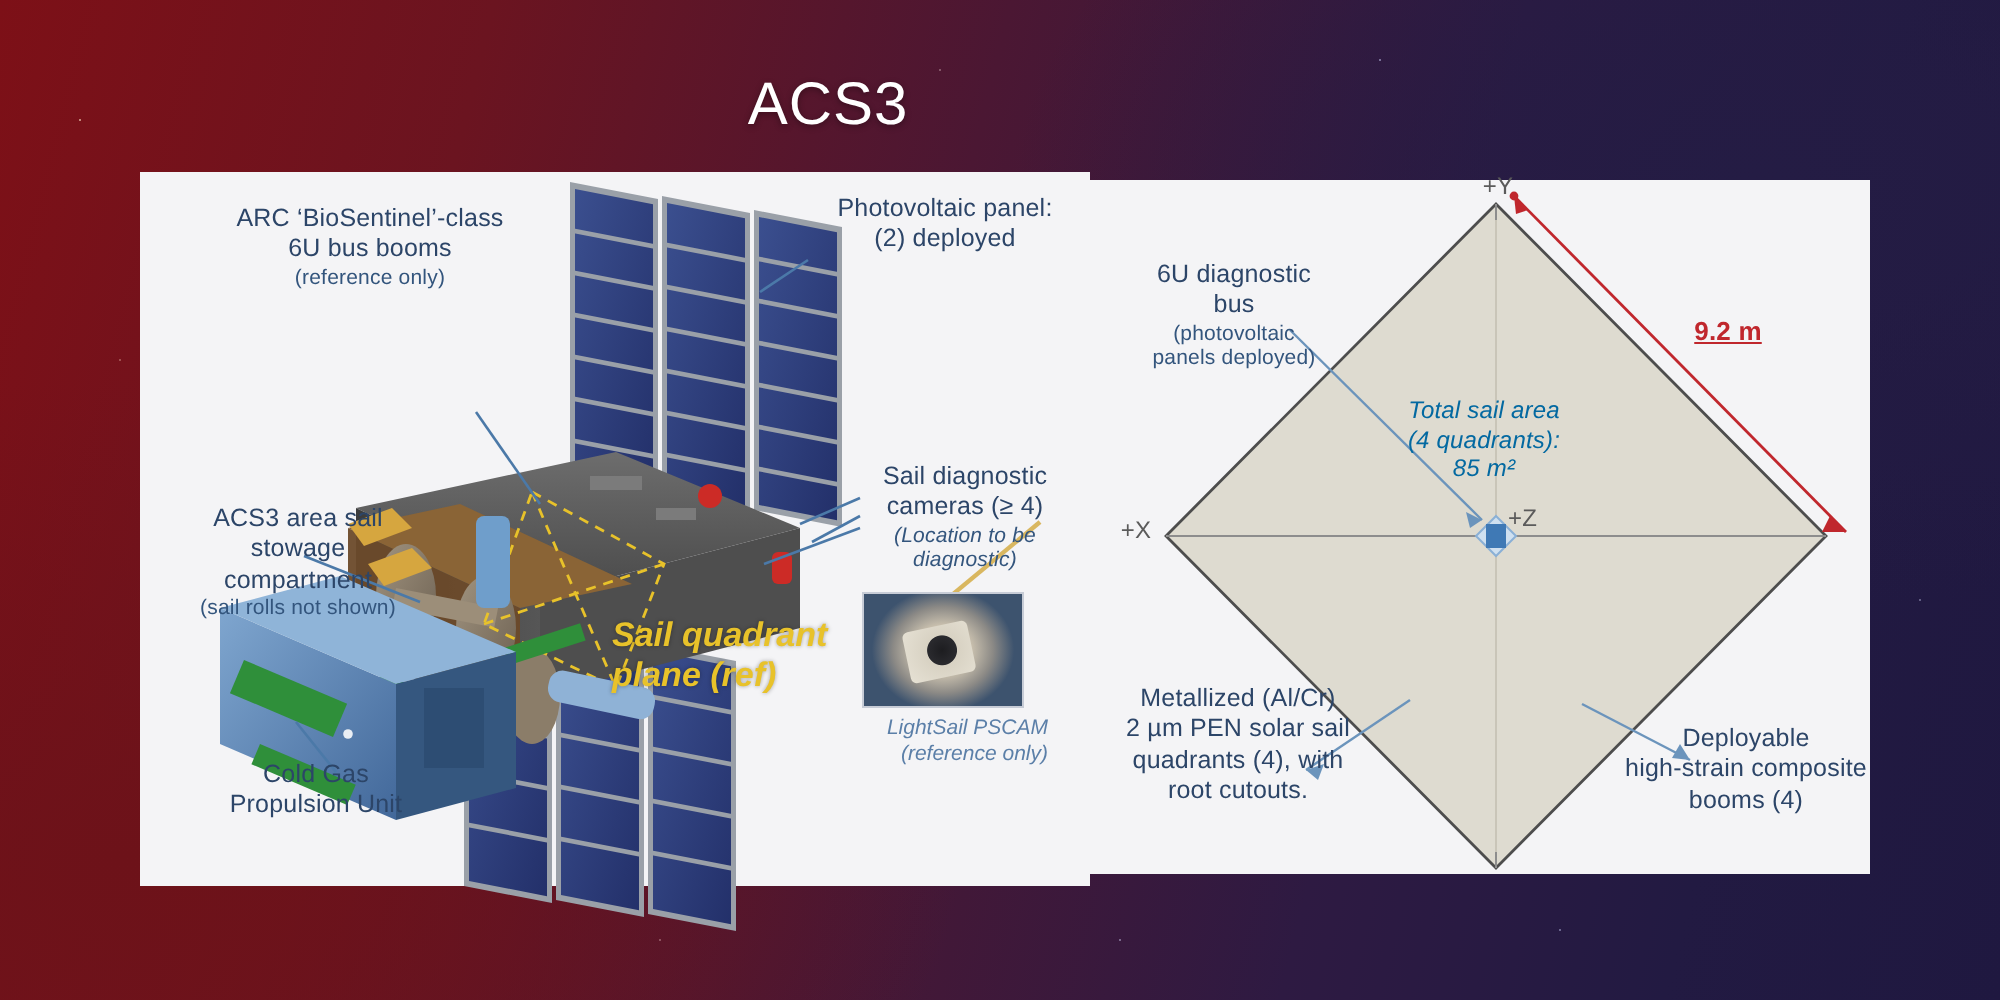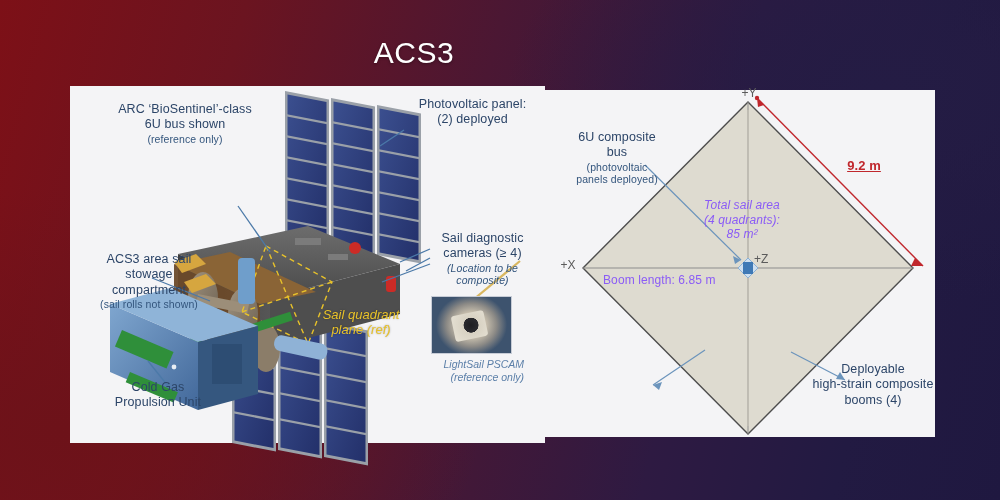--- a/index.html
+++ b/index.html
@@ -58,31 +58,30 @@
     line-height: 1.22;
     text-align: center;
     letter-spacing: .1px;
   }
   .lbl .sub {
     display: block;
     font-size: 10.5px;
     color: #33557d;
   }
   .lbl.ital { font-style: italic; }
-  .grey  { color: #8b5cf6; }
+  .grey  { color: #0369a1; }
   .red   { color: #c0272d; font-weight: bold; font-size: 13px; text-decoration: underline; }
   .axis  { color: #5b5b5b; font-size: 12px; }
   .yellowtxt {
     position: absolute;
     color: #e8c22a;
     font-style: italic;
-    font-weight: normal;
-    font-size: 13px;
+    font-weight: bold;
+    font-size: 17px;
     line-height: 1.15;
-    text-align: center;
     text-shadow: 0 0 2px rgba(0,0,0,.35);
   }
   svg { position: absolute; inset: 0; overflow: visible; }
   .ln { stroke: #4b79a8; stroke-width: 1.3; fill: none; }
   .ln2 { stroke: #6b94bc; stroke-width: 1.2; fill: none; }
   .sunray { stroke: #d9b760; stroke-width: 2.2; fill: none; }
   .dimred { stroke: #c0272d; stroke-width: 1.4; fill: none; }
   .sailedge { stroke: #4d4d4d; stroke-width: 1.4; fill: #dedbd0; }
   .axisline { stroke: #8d8d8d; stroke-width: 1; fill: none; }
   .dashy { stroke: #e8c22a; stroke-width: 1.4; stroke-dasharray: 5 4; fill: none; }
@@ -290,21 +289,21 @@
             <line x1="20.5" y1="20.5" x2="24.5" y2="24.5"></line>
             <line x1="24.5" y1="5.5" x2="20.5" y2="9.5"></line>
             <line x1="9.5" y1="20.5" x2="5.5" y2="24.5"></line>
           </g>
         </g>
       </svg>
     </div>
 
     <div class="lbl" style="left:20px; top:16px; width:190px;">
       <span>ARC ‘BioSentinel’-class</span><br>
-      <span>6U bus shown</span>
+      <span>6U bus booms</span>
       <span class="sub">(reference only)</span>
     </div>
 
 
     <div class="lbl" style="left:4px; top:166px; width:150px;">
       <span>ACS3 area sail</span><br>
       <span>stowage</span><br>
       <span>compartment</span>
       <span class="sub">(sail rolls not shown)</span>
     </div>
@@ -315,21 +314,21 @@
     </div>
 
     <div class="lbl" style="left:330px; top:11px; width:145px;">
       <span>Photovoltaic panel:</span><br>
       <span>(2) deployed</span>
     </div>
 
     <div class="lbl" style="left:350px; top:145px; width:125px;">
       <span>Sail diagnostic</span><br>
       <span>cameras (≥ 4)</span>
-      <span class="sub ital" style="font-style:italic;">(Location to be composite)</span>
+      <span class="sub ital" style="font-style:italic;">(Location to be diagnostic)</span>
     </div>
 
     <div class="yellowtxt" style="left:236px; top:222px; width:110px;">
       <span>Sail quadrant</span><br>
       <span>plane (ref)</span>
     </div>
   </div>
 
   <div id="pscam"></div>
   <div class="cap" style="left:424px; top:358px; width:100px;text-align:right;">
@@ -375,29 +374,34 @@
     <div class="lbl axis" style="left:209px; top:162px; width:30px; text-align:left;">+Z</div>
 
     <div class="lbl red" style="left:284px; top:68px; width:70px;">9.2 m</div>
 
     <div class="lbl ital grey" style="left:122px; top:108px; width:150px; font-size:12px;">
       <span>Total sail area</span><br>
       <span>(4 quadrants):</span><br>
       <span>85 m²</span>
     </div>
 
-    <div class="lbl grey" style="left:58px; top:183px; width:180px; font-size:12px; text-align:left;">Boom length:  6.85 m</div>
 
     <div class="lbl" style="left:4px; top:40px; width:136px;">
-      <span>6U composite</span><br>
+      <span>6U diagnostic</span><br>
       <span>bus</span>
       <span class="sub">(photovoltaic</span>
       <span class="sub">panels deployed)</span>
     </div>
 
+    <div class="lbl" style="left:-6px; top:252px; width:160px;">
+      <span>Metallized (Al/Cr)</span><br>
+      <span>2 µm PEN solar sail</span><br>
+      <span>quadrants (4), with</span><br>
+      <span>root cutouts.</span>
+    </div>
 
     <div class="lbl" style="left:262px; top:272px; width:132px;">
       <span>Deployable</span><br>
       <span>high-strain composite</span><br>
       <span>booms (4)</span>
     </div>
   </div>
 </div>
 
 </body></html>

